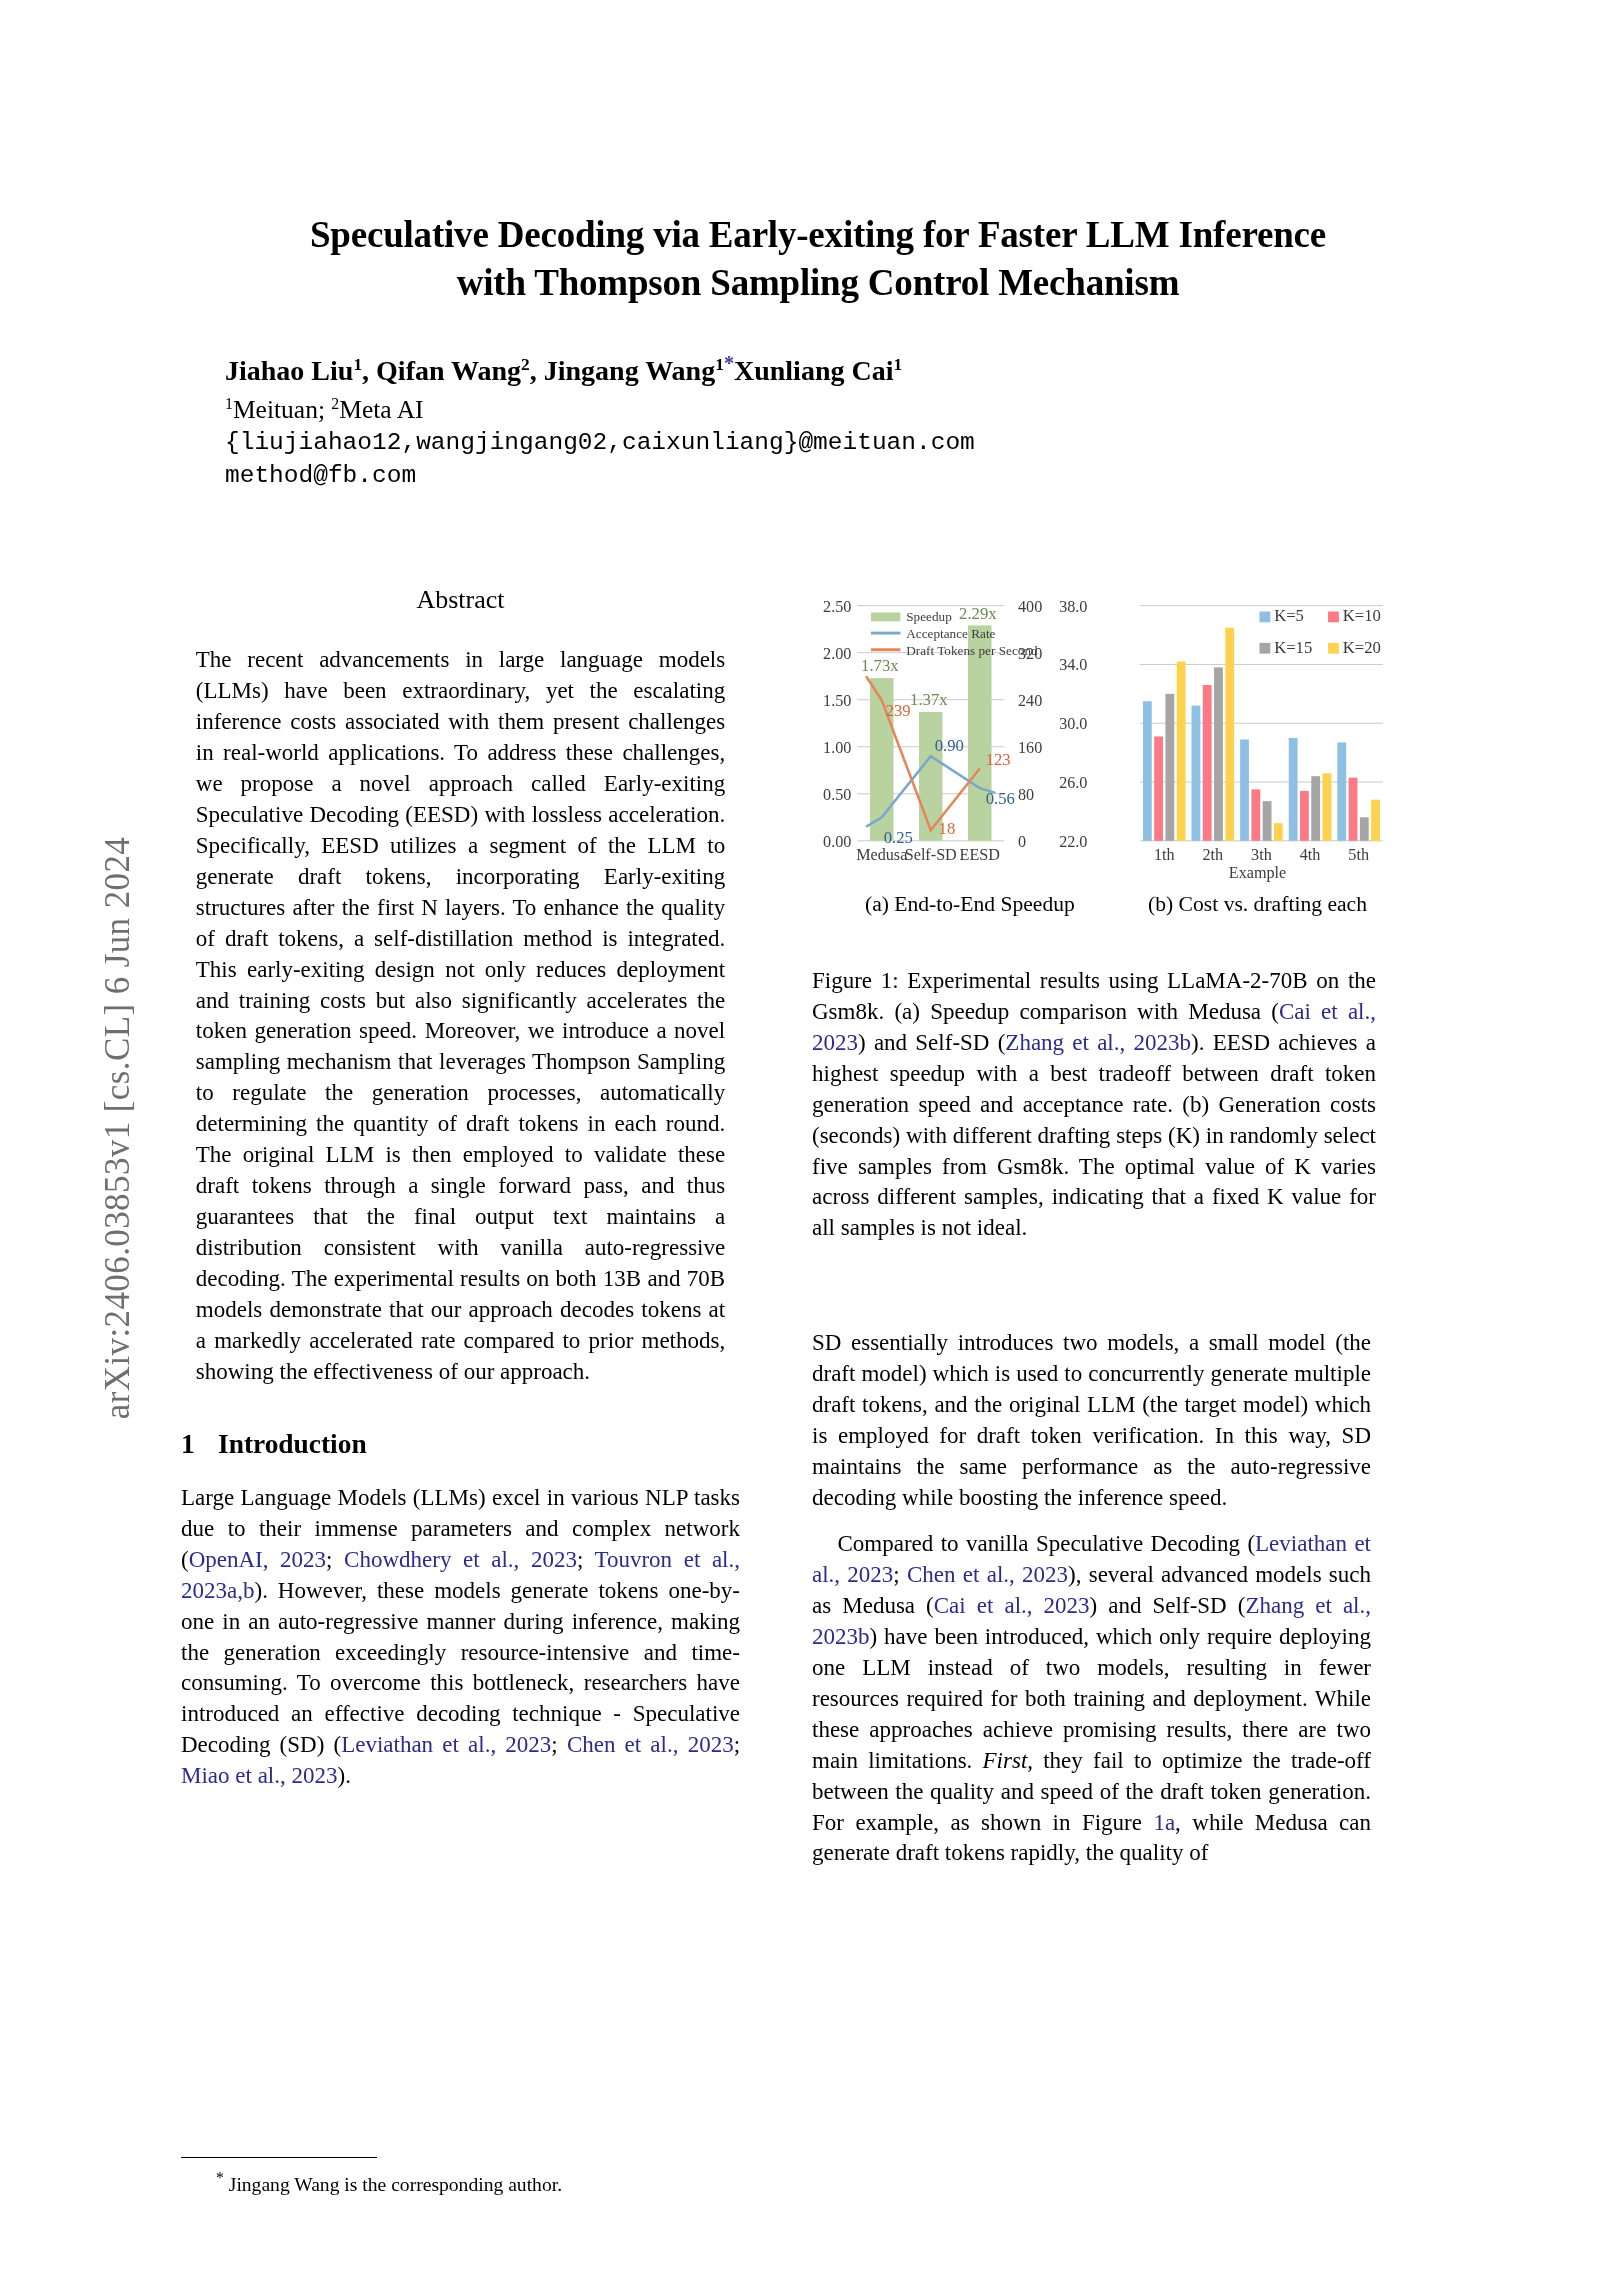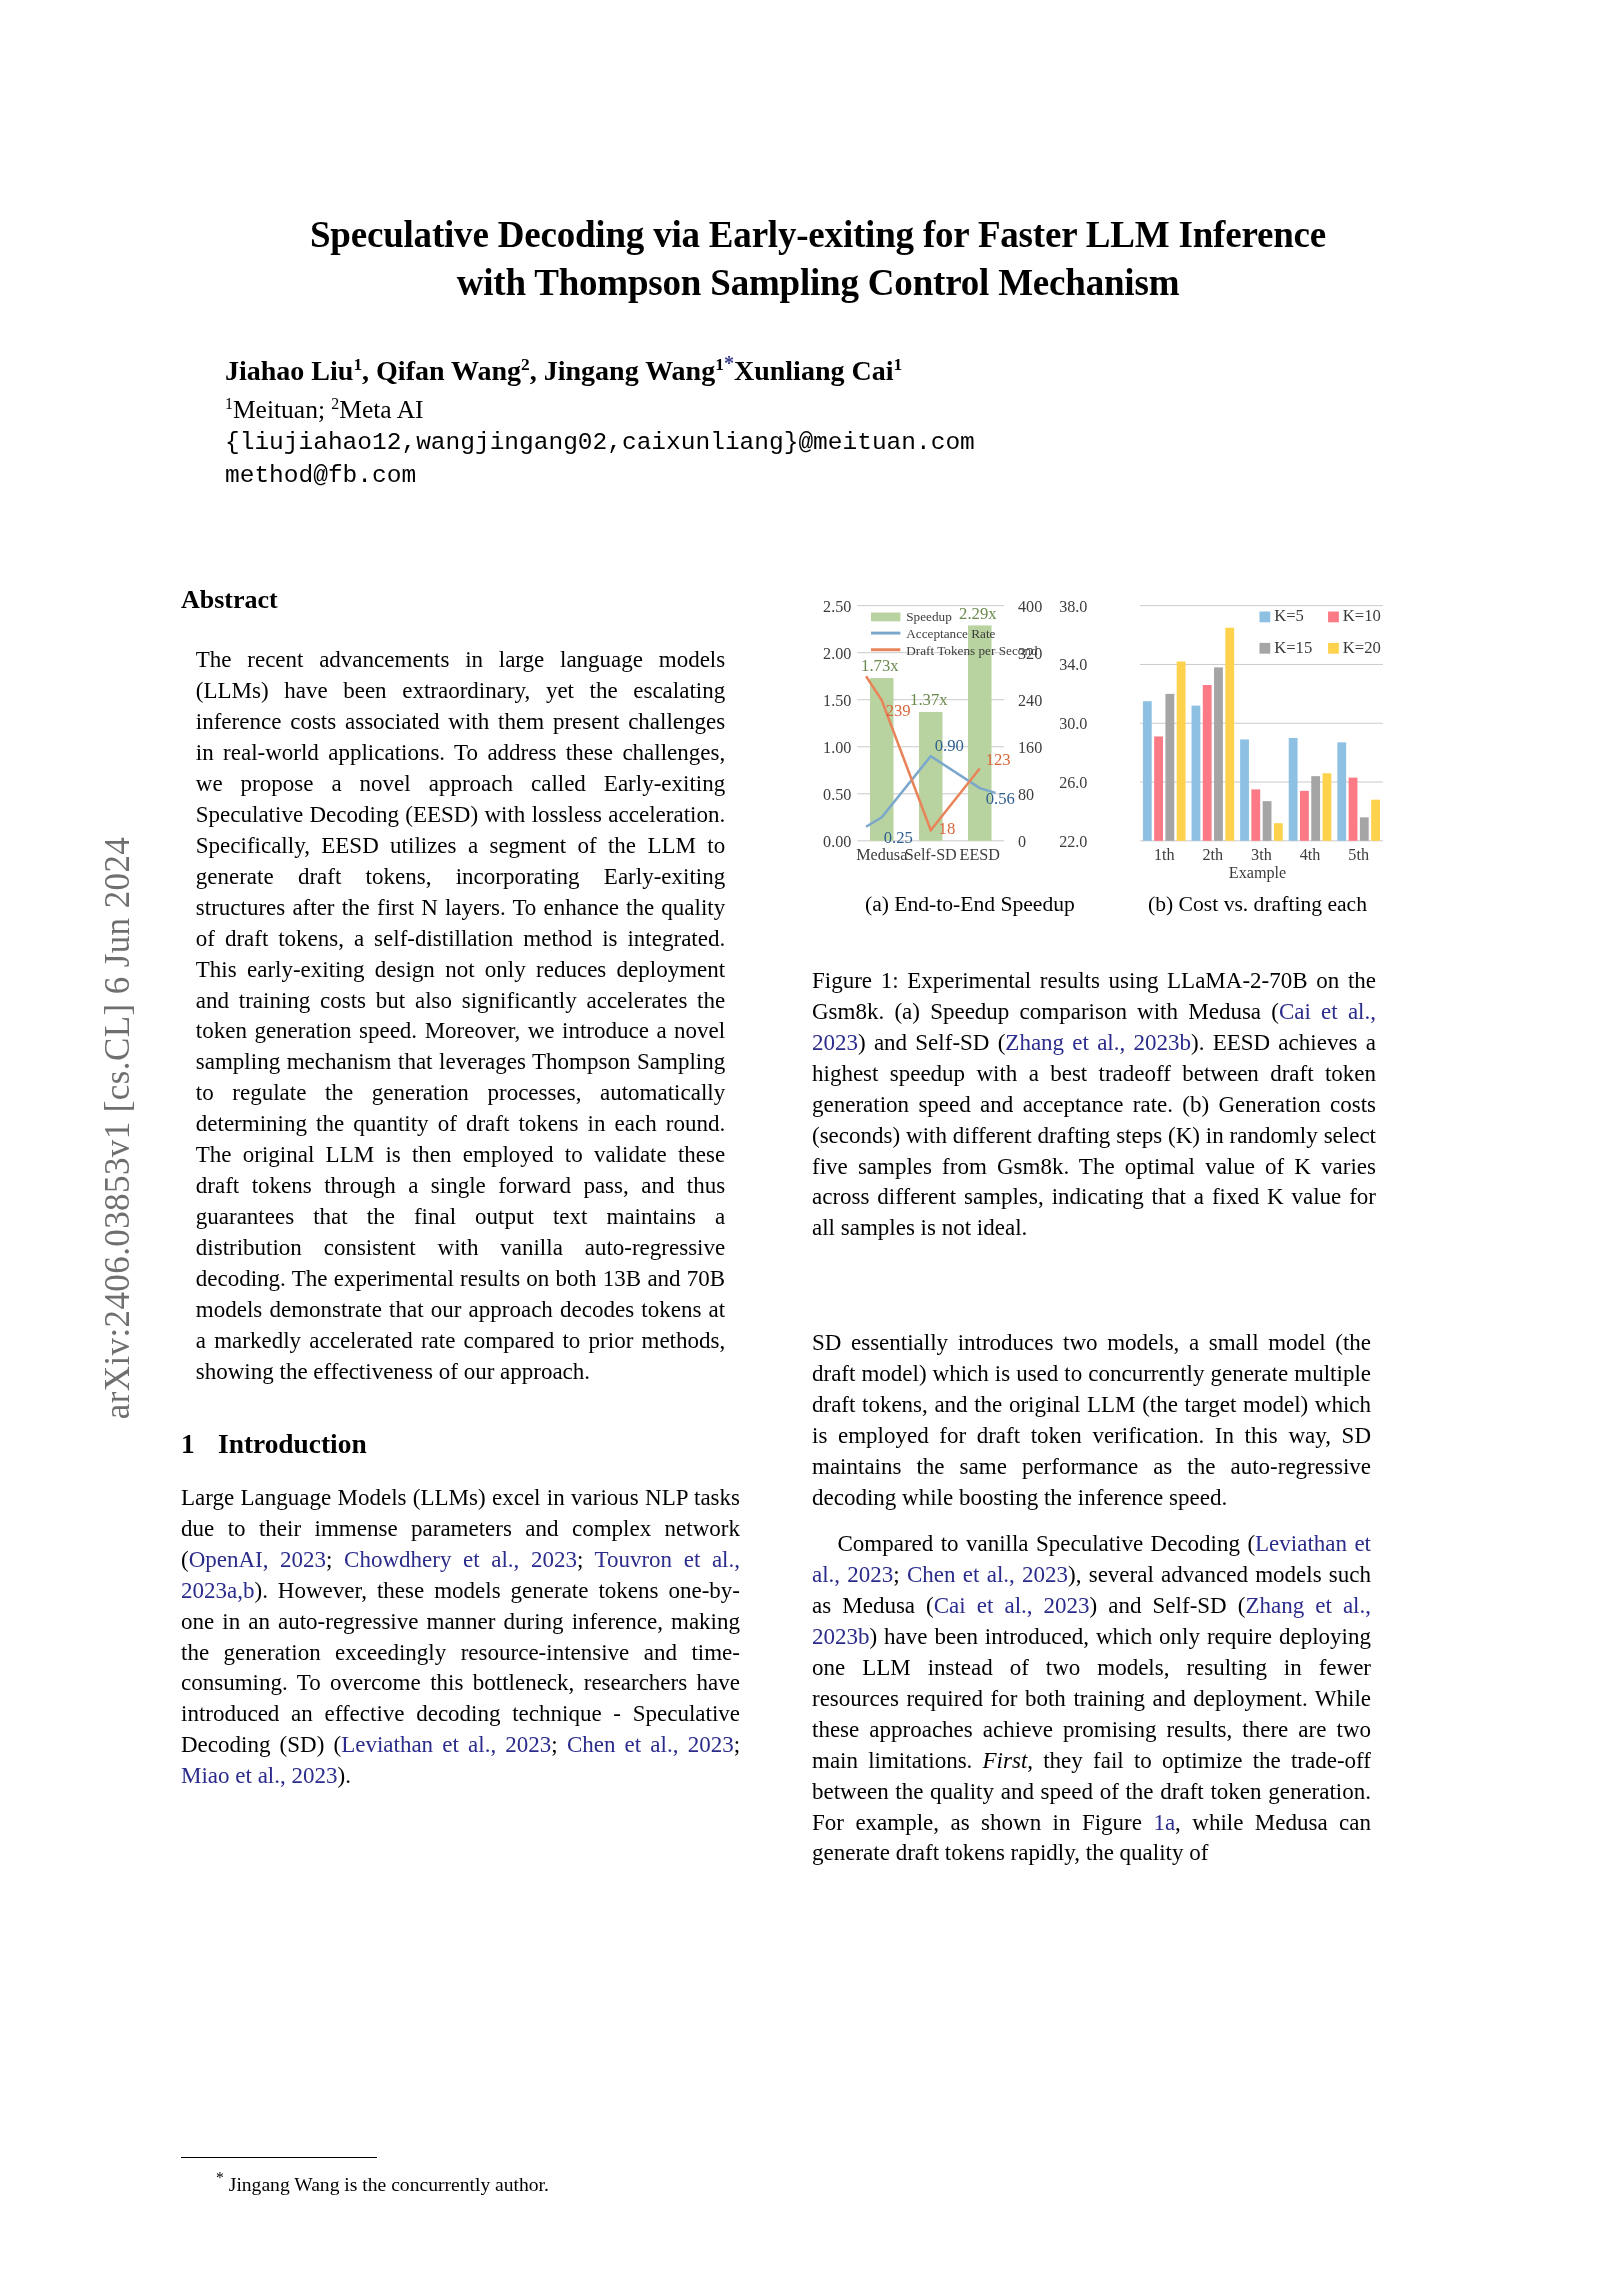--- a/index.html
+++ b/index.html
@@ -85,23 +85,23 @@
     top: 573px;
     width: 559px;
     font-size: 23px;
     line-height: 1.345;
     text-align: justify;
   }
   #col-left  { left: 181px; }
   #col-right { left: 812px; }
 
   .abstract-head {
-    text-align: left;
+    text-align: center;
     font-size: 26px;
-    font-weight: bold;
+    font-weight: normal;
     margin: 0 0 27.4px 0;
   }
   .abstract-body {
     margin: 5px;
     padding: 0 9.8px;
     text-align: justify;
     hyphens: manual;
   }
   .section-head {
     font-size: 27.4px;
@@ -193,21 +193,21 @@
     <div class="section-head">
       <span class="num">1</span><span>Introduction</span>
     </div>
     <p class="body-par first">Large Language Models (LLMs) excel in various NLP tasks due to their immense parameters and complex network (<span class="cite">OpenAI, 2023</span>; <span class="cite">Chowdhery et al., 2023</span>; <span class="cite">Touvron et al., 2023a,b</span>). However, these models generate tokens one-by-one in an auto-regressive manner during inference, making the generation exceedingly resource-intensive and time-consuming. To overcome this bottleneck, researchers have introduced an effective decoding technique - Speculative Decoding (SD) (<span class="cite">Leviathan et al., 2023</span>; <span class="cite">Chen et al., 2023</span>; <span class="cite">Miao et al., 2023</span>).</p>
   </div>
 
   <div id="footnote">
     <div class="rule"></div>
     <div class="fn-text">
       <span class="fn-star">*</span>
-      <span>Jingang Wang is the concurrently author.</span>
+      <span>Jingang Wang is the corresponding author.</span>
     </div>
   </div>
 
   <div id="figure-block">
     <div class="charts-row">
 
       <div class="chart-box" id="chart-a">
         <svg id="chart-a-svg" width="312" height="294" viewBox="0 0 318 300">
             <line x1="46" y1="258" x2="196" y2="258" stroke="#c9c9c9" stroke-width="1"></line>
             <text x="40" y="264" font-family="&quot;Liberation Serif&quot;, serif" font-size="16.5" fill="#3d3d3d" text-anchor="end">0.00</text>

